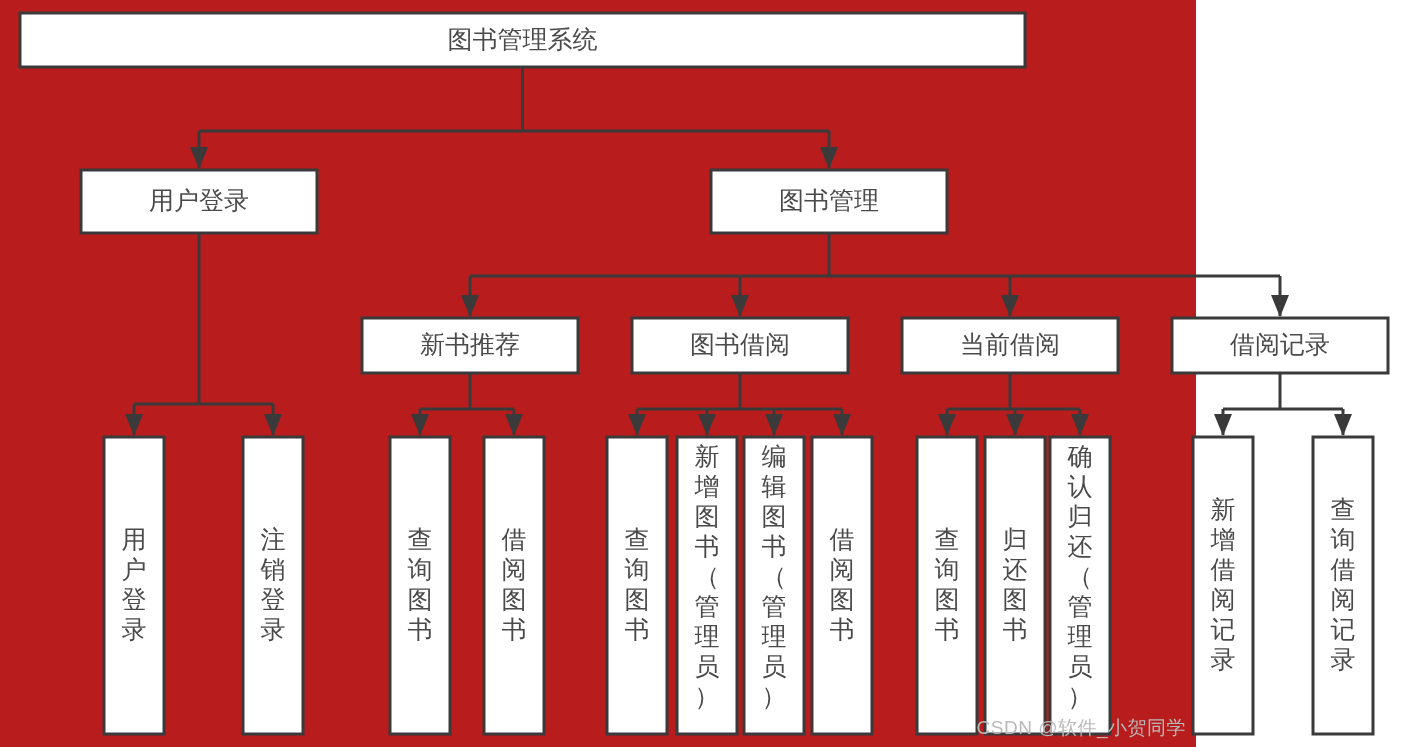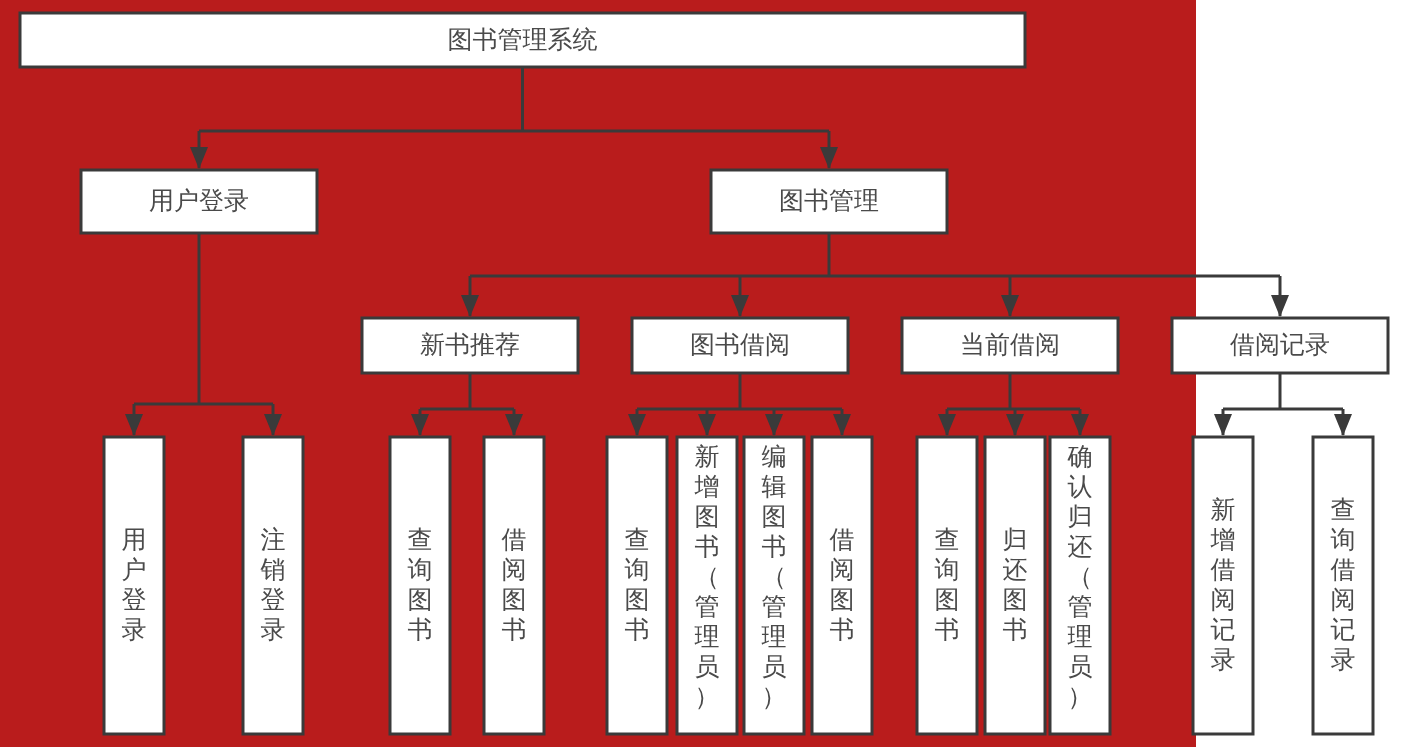--- a/index.html
+++ b/index.html
@@ -245,13 +245,14 @@
         <g>
           <text x="1343" y="517.5" class="node-label-v">查</text>
           <text x="1343" y="547.5" class="node-label-v">询</text>
           <text x="1343" y="577.5" class="node-label-v">借</text>
           <text x="1343" y="607.5" class="node-label-v">阅</text>
           <text x="1343" y="637.5" class="node-label-v">记</text>
           <text x="1343" y="667.5" class="node-label-v">录</text>
         </g>
       </g>
   </svg>
+  <div class="watermark">CSDN @软件_小贺同学</div>
 </div>
 
 </body></html>

